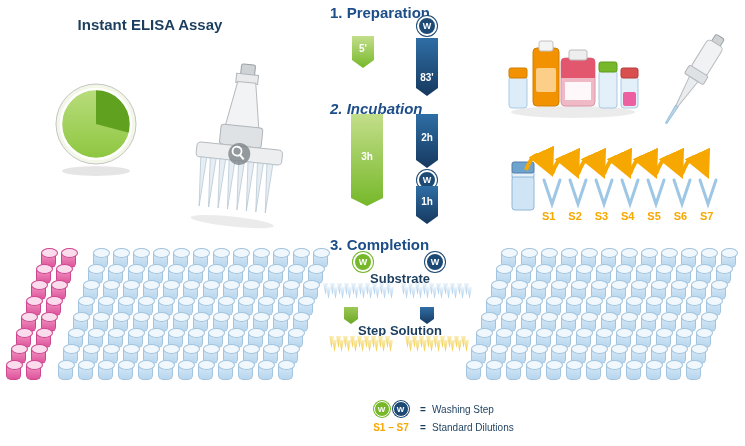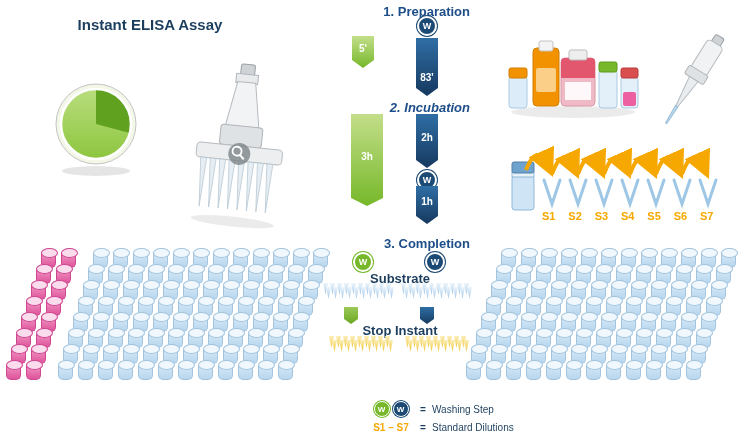--- a/index.html
+++ b/index.html
@@ -3,21 +3,21 @@
 <meta charset="utf-8">
 <style>
   * { margin:0; padding:0; box-sizing:border-box; }
   body { background:#ffffff; }
   .canvas { position:relative; width:745px; height:446px; background:#fff;
             font-family:"Liberation Sans", sans-serif; overflow:hidden; }
   .title { position:absolute; font-size:15px; font-weight:bold; color:#1c3e5e; text-align:center; }
 
   
   .mid { position:absolute; left:330px; top:0; width:140px; height:446px; }
-  .step-title { position:absolute; width:100%; text-align:right; font-size:13px; font-weight:bold; color:#1d4e89; }
+  .step-title { position:absolute; width:100%; text-align:left; font-size:15px; font-weight:bold; color:#1d4e89; }
   .arrow { position:absolute; display:flex; align-items:center; justify-content:center;
            color:#fff; font-weight:bold; font-size:10px; padding-bottom:8px;
            clip-path: polygon(0 0, 100% 0, 100% calc(100% - 8px), 50% 100%, 0 calc(100% - 8px)); }
   .arrow.g { background:linear-gradient(180deg,#c3de8a,#76b82a); }
   .arrow.b { background:linear-gradient(180deg,#2f6ea5,#16395f); }
   .arrow.bottomtext { align-items:flex-end; padding-bottom:13px; }
   .wcirc { position:absolute; width:20px; height:20px; border-radius:50%; display:flex; align-items:center;
            justify-content:center; color:#fff; font-size:9px; font-weight:bold; border:2px solid #fff; }
   .wcirc.b { background:#1c4a74; box-shadow:0 0 0 1px #1c4a74; }
   .wcirc.g { background:#76b82a; box-shadow:0 0 0 1px #76b82a; }
@@ -172,21 +172,21 @@
           <div class="tip blue"></div>
           <div class="tip blue"></div>
           <div class="tip blue"></div>
           <div class="tip blue"></div>
           <div class="tip blue"></div>
           <div class="tip blue"></div>
         </div>
       </div>
     <div class="badge g" style="left:14px; top:307px;">10'</div>
     <div class="badge b" style="left:90px; top:307px;">10'</div>
-    <div class="small-label" style="top:323px;">Stop Instant</div>
+    <div class="small-label" style="top:323px;">Step Solution</div>
     <div class="tips" style="left:-2px; top:336px;">
         <div class="tip-row">
           <div class="tip yellow"></div>
           <div class="tip yellow"></div>
           <div class="tip yellow"></div>
           <div class="tip yellow"></div>
           <div class="tip yellow"></div>
           <div class="tip yellow"></div>
           <div class="tip yellow"></div>
           <div class="tip yellow"></div>

